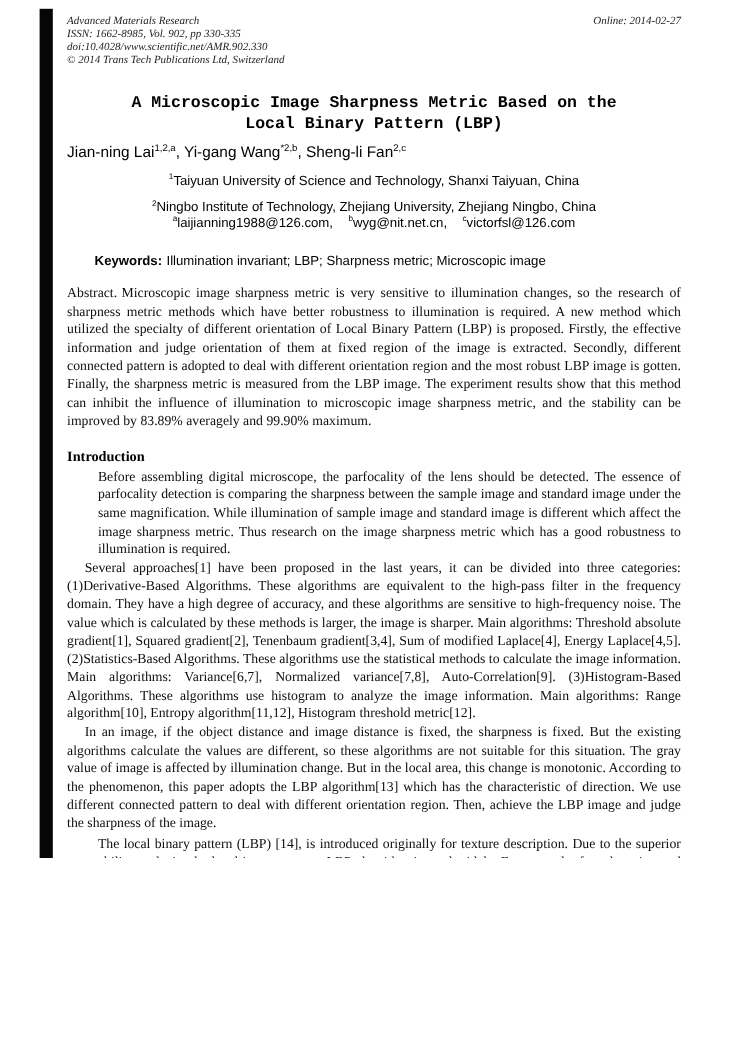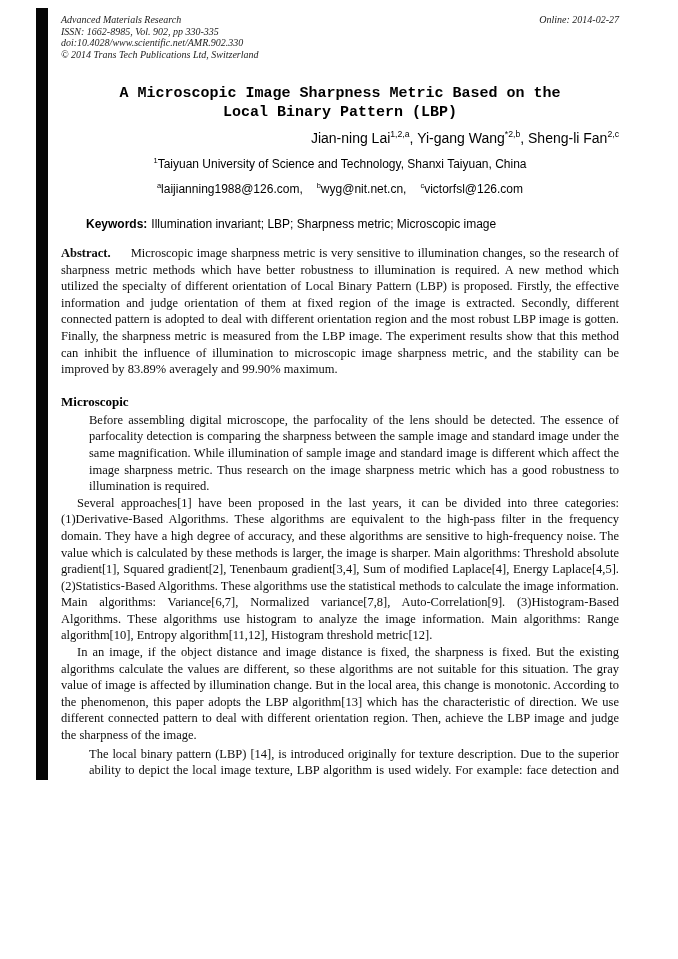--- a/index.html
+++ b/index.html
@@ -57,42 +57,41 @@
     text-align: center;
     font-family: Liberation Mono, monospace;
     font-weight: bold;
     font-size: 15px;
     line-height: 19px;
     color: #000;
   }
 
   .authors {
     margin-top: 7px;
-    text-align: right;
+    text-align: left;
     font-family: "Liberation Sans", sans-serif;
     font-size: 14px;
     line-height: 18px;
     color: #000;
   }
   .authors sup, .affil sup, .emails sup {
     font-size: 0.62em;
     vertical-align: super;
     line-height: 0;
   }
 
   .affil {
     margin-top: 10px;
     text-align: center;
     font-family: "Liberation Sans", sans-serif;
     font-size: 12px;
     line-height: 14px;
     color: #000;
   }
   .emails {
-    margin-top: 11px;
     text-align: center;
     font-family: "Liberation Sans", sans-serif;
     font-size: 12px;
     line-height: 14px;
     color: #000;
   }
   .emails .email { margin: 0 7px; }
 
   .keywords {
     margin-top: 21px;
@@ -105,21 +104,21 @@
   .keywords .kw-label { font-weight: bold; margin-right: 4px; }
 
   .body-text {
     font-size: 12.5px;
     line-height: 16.6px;
     text-align: justify;
     color: #0d0d0d;
   }
 
   .abstract { margin-top: 13px; }
-  .abstract .ab-label { font-weight: bold; margin-right: 20px; }
+  .abstract .ab-label { font-weight: normal; margin-right: 4px; }
 
   .section-heading {
     margin-top: 15px;
     font-weight: bold;
     font-size: 13px;
     line-height: 17px;
     color: #000;
   }
 
   .para { margin-top: 2px; }
@@ -145,28 +144,29 @@
       <div>© 2014 Trans Tech Publications Ltd, Switzerland</div>
       <div class="online">Online: 2014-02-27</div>
     </div>
 
     <div class="title">A Microscopic Image Sharpness Metric Based on the Local Binary Pattern (LBP)</div>
 
     <div class="authors"><span>Jian-ning Lai</span><sup>1,2,a</sup><span>, </span><span>Yi-gang Wang</span><sup>*2,b</sup><span>, </span><span>Sheng-li Fan</span><sup>2,c</sup></div>
 
     <div class="affil"><sup>1</sup><span>Taiyuan University of Science and Technology, Shanxi Taiyuan, China</span></div>
 
+    <div class="affil"><sup>2</sup><span>Ningbo Institute of Technology, Zhejiang University, Zhejiang Ningbo, China</span></div>
 
     <div class="emails"><span class="email"><sup>a</sup><span>laijianning1988@126.com,</span></span><span class="email"><sup>b</sup><span>wyg@nit.net.cn,</span></span><span class="email"><sup>c</sup><span>victorfsl@126.com</span></span></div>
 
     <div class="keywords"><span class="kw-label">Keywords:</span><span>Illumination invariant; LBP; Sharpness metric; Microscopic image</span></div>
 
     <p class="body-text abstract"><span class="ab-label">Abstract.</span><span>Microscopic image sharpness metric is very sensitive to illumination changes, so the research of sharpness metric methods which have better robustness to illumination is required. A new method which utilized the specialty of different orientation of Local Binary Pattern (LBP) is proposed. Firstly, the effective information and judge orientation of them at fixed region of the image is extracted. Secondly, different connected pattern is adopted to deal with different orientation region and the most robust LBP image is gotten. Finally, the sharpness metric is measured from the LBP image. The experiment results show that this method can inhibit the influence of illumination to microscopic image sharpness metric, and the stability can be improved by 83.89% averagely and 99.90% maximum.</span></p>
 
-    <div class="section-heading">Microscopic</div>
+    <div class="section-heading">Introduction</div>
 
     <p class="body-text para flush">Before assembling digital microscope, the parfocality of the lens should be detected. The essence of parfocality detection is comparing the sharpness between the sample image and standard image under the same magnification. While illumination of sample image and standard image is different which affect the image sharpness metric. Thus research on the image sharpness metric which has a good robustness to illumination is required.</p>
     <p class="body-text para indent">Several approaches[1] have been proposed in the last years, it can be divided into three categories: (1)Derivative-Based Algorithms. These algorithms are equivalent to the high-pass filter in the frequency domain. They have a high degree of accuracy, and these algorithms are sensitive to high-frequency noise. The value which is calculated by these methods is larger, the image is sharper. Main algorithms: Threshold absolute gradient[1], Squared gradient[2], Tenenbaum gradient[3,4], Sum of modified Laplace[4], Energy Laplace[4,5]. (2)Statistics-Based Algorithms. These algorithms use the statistical methods to calculate the image information. Main algorithms: Variance[6,7], Normalized variance[7,8], Auto-Correlation[9]. (3)Histogram-Based Algorithms. These algorithms use histogram to analyze the image information. Main algorithms: Range algorithm[10], Entropy algorithm[11,12], Histogram threshold metric[12].</p>
     <p class="body-text para indent">In an image, if the object distance and image distance is fixed, the sharpness is fixed. But the existing algorithms calculate the values are different, so these algorithms are not suitable for this situation. The gray value of image is affected by illumination change. But in the local area, this change is monotonic. According to the phenomenon, this paper adopts the LBP algorithm[13] which has the characteristic of direction. We use different connected pattern to deal with different orientation region. Then, achieve the LBP image and judge the sharpness of the image.</p>
 
 
     <p class="body-text para flush">The local binary pattern (LBP) [14], is introduced originally for texture description. Due to the superior ability to depict the local image texture, LBP algorithm is used widely. For example: face detection and recognition[15].</p>
 
   </div>
 </div>

